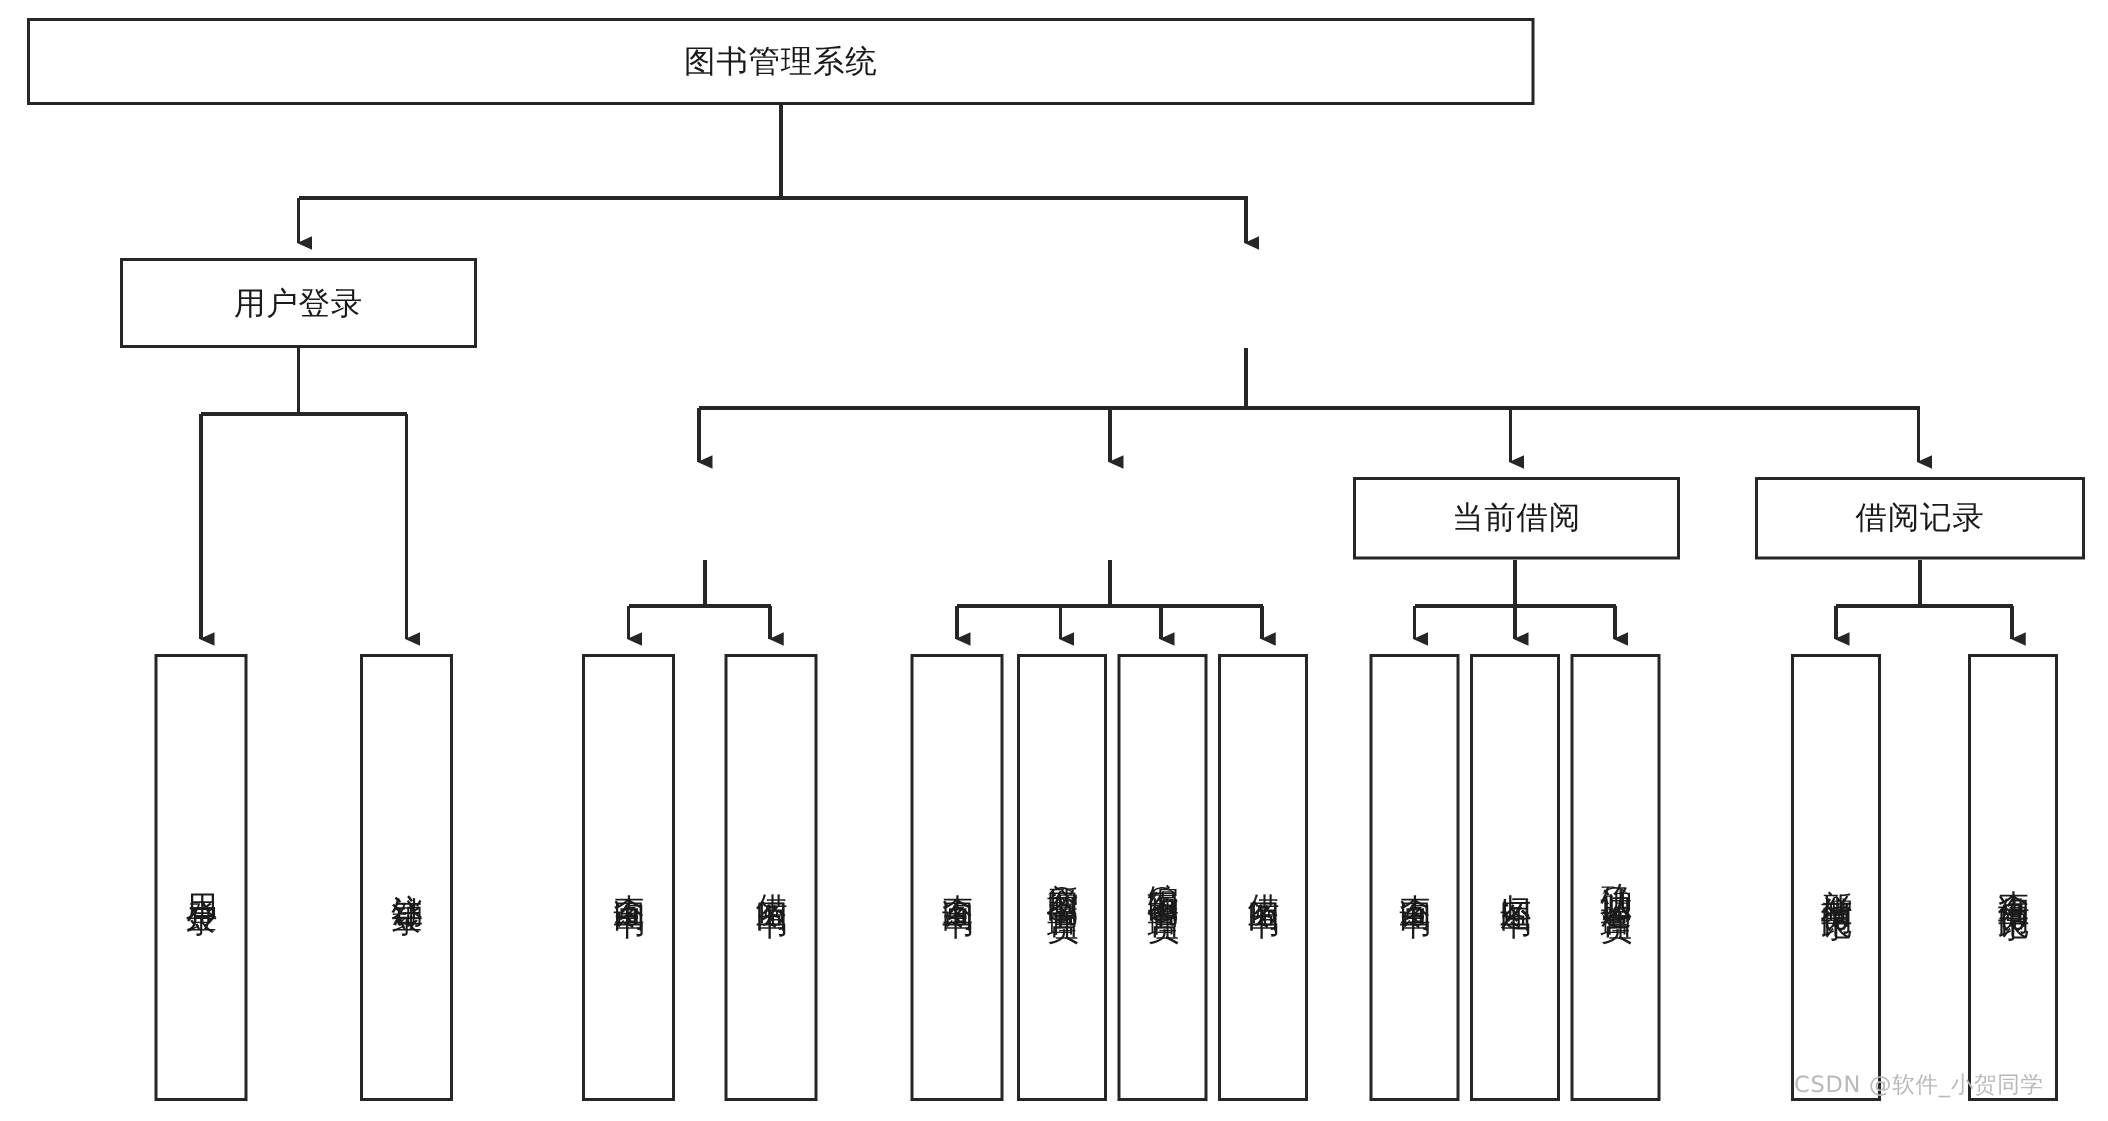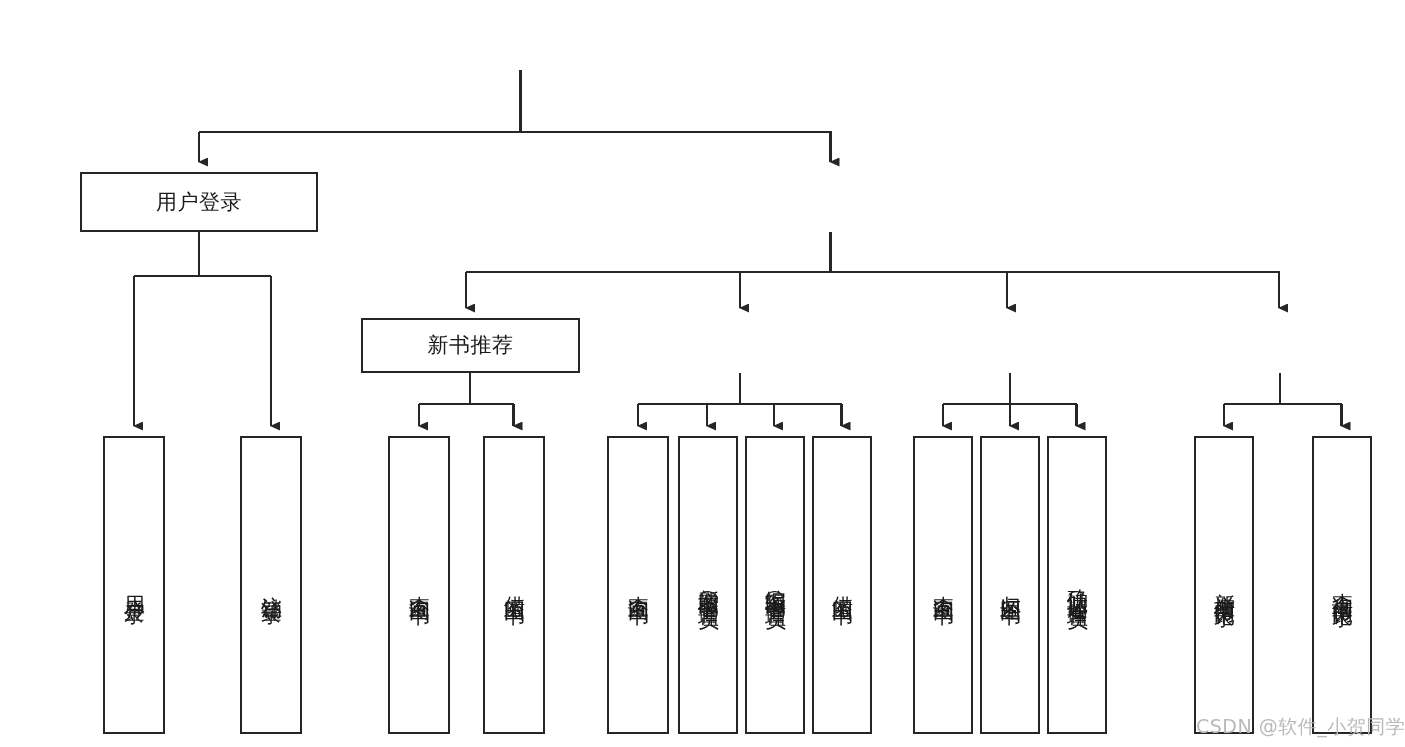--- a/index.html
+++ b/index.html
@@ -56,21 +56,21 @@
     text-orientation: upright;
     font-size: 21px;
     letter-spacing: 3px;
     line-height: 1.0;
     max-height: 100%;
   }
   .watermark {
     position: absolute;
     z-index: 5;
     color: #b9b9b9;
-    font-size: 19px;
+    font-size: 15px;
     letter-spacing: 0.5px;
     white-space: nowrap;
     pointer-events: none;
   }
 </style>
 </head>
 <body>
 
 <div id="diagram-root">
 
@@ -117,27 +117,33 @@
       <path d="M 1010 404 L 1010 426" marker-end="url(#arrowhead)"></path>
       <path d="M 1076.5 404 L 1076.5 426" marker-end="url(#arrowhead)"></path>
 
       <path d="M 1280 373 L 1280 404"></path>
       <path d="M 1224 404 L 1342 404"></path>
       <path d="M 1224 404 L 1224 426" marker-end="url(#arrowhead)"></path>
       <path d="M 1341.5 404 L 1341.5 426" marker-end="url(#arrowhead)"></path>
     </g>
   </svg>
 
+  <div class="node horizontal" style="left: 18px; top: 12px; width: 1005px; height: 58px;">
+    <span class="node-label">图书管理系统</span>
+  </div>
 
   <div class="node horizontal" style="left: 80px; top: 172px; width: 238px; height: 60px;">
     <span class="node-label">用户登录</span>
   </div>
 
-  <div class="node horizontal" style="left: 361px; top: 318px; width: 219px; height: 55px;">
-    <span class="node-label">新书推荐</span>
+  <div class="node horizontal" style="left: 902px; top: 318px; width: 218px; height: 55px;">
+    <span class="node-label">当前借阅</span>
+  </div>
+  <div class="node horizontal" style="left: 1170px; top: 318px; width: 220px; height: 55px;">
+    <span class="node-label">借阅记录</span>
   </div>
 
   <div class="node vertical" style="left: 103px; top: 436px; width: 62px; height: 298px;">
     <span class="node-label">用户登录</span>
   </div>
   <div class="node vertical" style="left: 240px; top: 436px; width: 62px; height: 298px;">
     <span class="node-label">注销登录</span>
   </div>
   <div class="node vertical" style="left: 388px; top: 436px; width: 62px; height: 298px;">
     <span class="node-label">查询图书</span>

